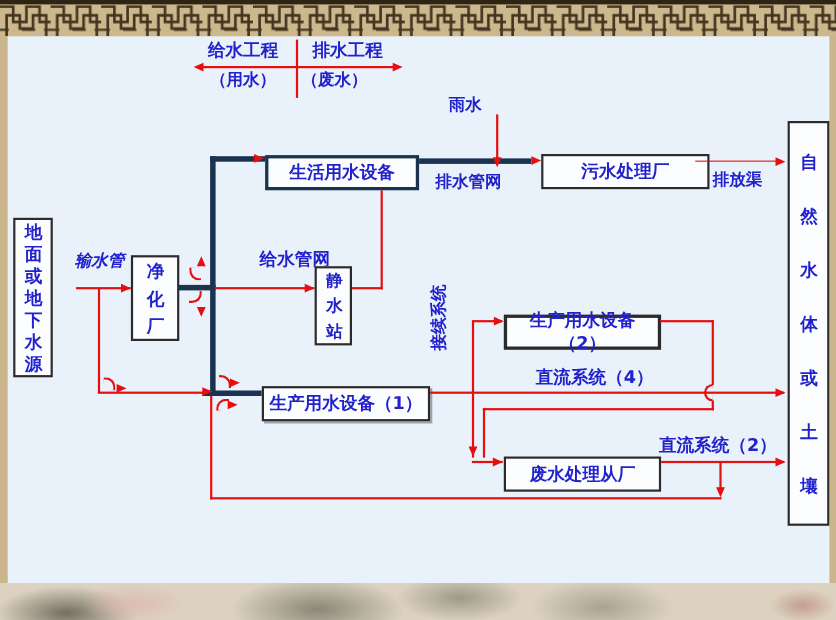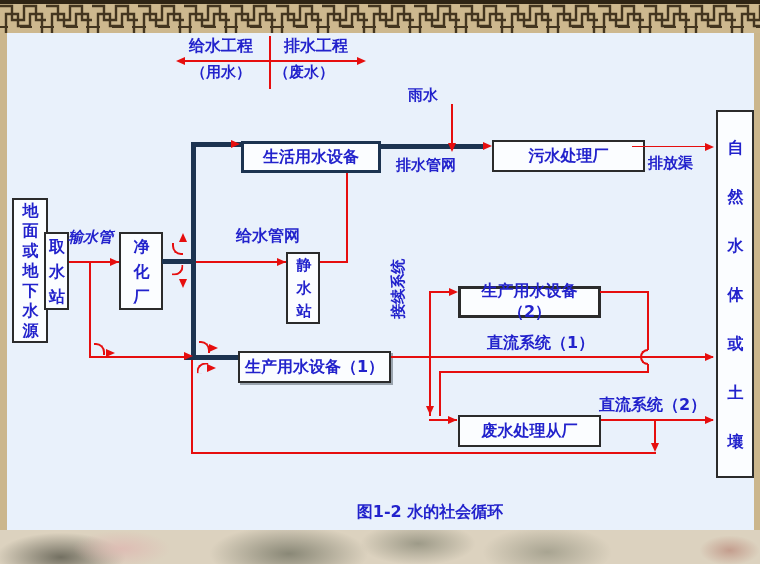--- a/index.html
+++ b/index.html
@@ -75,23 +75,20 @@
   <div class="lbl" style="left:191px;top:64px;">（用水）</div>
   <div class="lbl" style="left:274px;top:64px;">（废水）</div>
   <div class="vline" style="left:269px;top:36px;height:53px;"></div>
   <div class="hline" style="left:180px;top:60px;width:182px;"></div>
   <div class="ar ar-l" style="left:176px;top:57px;"></div>
   <div class="ar ar-r" style="left:357px;top:57px;"></div>
 
   <div class="box" style="left:12px;top:188px;width:36px;height:145px;">
     <div class="vt" style="line-height:20px;">地面或地下水源</div>
   </div>
-  <div class="box" style="left:44px;top:222px;width:25px;height:78px;">
-    <div class="vt" style="line-height:25px;">取水站</div>
-  </div>
   <div class="lbl" style="left:68px;top:229px;font-style:italic;">输水管</div>
   <div class="hline" style="left:69px;top:261px;width:50px;"></div>
   <div class="ar ar-r" style="left:110px;top:258px;"></div>
   <div class="box" style="left:119px;top:222px;width:44px;height:78px;">
     <div class="vt" style="line-height:25px;">净化厂</div>
   </div>
 
   <div class="dk" style="left:162px;top:259px;width:34px;height:5px;"></div>
   <div class="dk" style="left:191px;top:142px;width:5px;height:218px;"></div>
   <div class="dk" style="left:191px;top:142px;width:52px;height:5px;"></div>
@@ -102,21 +99,21 @@
     <div class="vt" style="line-height:27px;font-size:16px;margin-left:36px;">给水管网</div>
   </div>
 
   <div class="ar ar-u" style="left:179px;top:233px;"></div>
   <div class="hook" style="left:172px;top:243px;"></div>
   <div class="hook" style="left:172px;top:264px;transform:rotate(-90deg);"></div>
   <div class="ar ar-d" style="left:179px;top:279px;"></div>
 
   <div class="hline" style="left:196px;top:261px;width:90px;"></div>
   <div class="ar ar-r" style="left:277px;top:258px;"></div>
-  <div class="box" style="left:286px;top:242px;width:34px;height:72px;font-size:15px;">
+  <div class="box" style="left:286px;top:232px;width:34px;height:72px;font-size:15px;">
     <div class="vt" style="line-height:23px;">静水站</div>
   </div>
   <div class="hline" style="left:320px;top:261px;width:28px;"></div>
   <div class="vline" style="left:346px;top:165px;height:98px;"></div>
   <div class="ar ar-u" style="left:343px;top:163px;"></div>
 
   <div class="box" style="left:241px;top:131px;width:140px;height:32px;border:3px solid var(--pipe);">
     <span>生活用水设备</span>
   </div>
 
@@ -148,21 +145,21 @@
   <div class="ar ar-r" style="left:209px;top:344px;"></div>
   <div class="hook" style="left:197px;top:362px;transform:rotate(90deg);"></div>
   <div class="ar ar-r" style="left:207px;top:364px;"></div>
 
   <div class="box" style="left:238px;top:341px;width:153px;height:32px;box-shadow:2px 2px 0 #9aa4ae;">
     <span>生产用水设备（1）</span>
   </div>
 
   <div class="hline" style="left:391px;top:356px;width:322px;"></div>
   <div class="ar ar-r" style="left:705px;top:353px;"></div>
-  <div class="lbl" style="left:487px;top:334px;font-size:16px;">直流系统（1）</div>
+  <div class="lbl" style="left:487px;top:334px;font-size:16px;">直流系统（4）</div>
 
   <div class="vline" style="left:429px;top:292px;height:66px;"></div>
   <div class="hline" style="left:429px;top:291px;width:27px;"></div>
   <div class="ar ar-r" style="left:449px;top:288px;"></div>
   <div class="lbl rot" style="left:363px;top:280px;width:72px;text-align:center;">接续系统</div>
 
   <div class="box" style="left:458px;top:276px;width:143px;height:32px;border-width:3px;">
     <span>生产用水设备（2）</span>
   </div>
 
@@ -183,15 +180,14 @@
 
   <div class="hline" style="left:601px;top:419px;width:112px;"></div>
   <div class="ar ar-r" style="left:705px;top:416px;"></div>
   <div class="lbl" style="left:599px;top:396px;font-size:16px;">直流系统（2）</div>
 
   <div class="vline" style="left:654px;top:420px;height:26px;"></div>
   <div class="ar ar-d" style="left:651px;top:443px;"></div>
   <div class="hline" style="left:191px;top:452px;width:465px;"></div>
   <div class="vline" style="left:191px;top:360px;height:94px;"></div>
 
-  <div id="caption">图1-2 水的社会循环</div>
 
 </div>
 
 </body></html>

